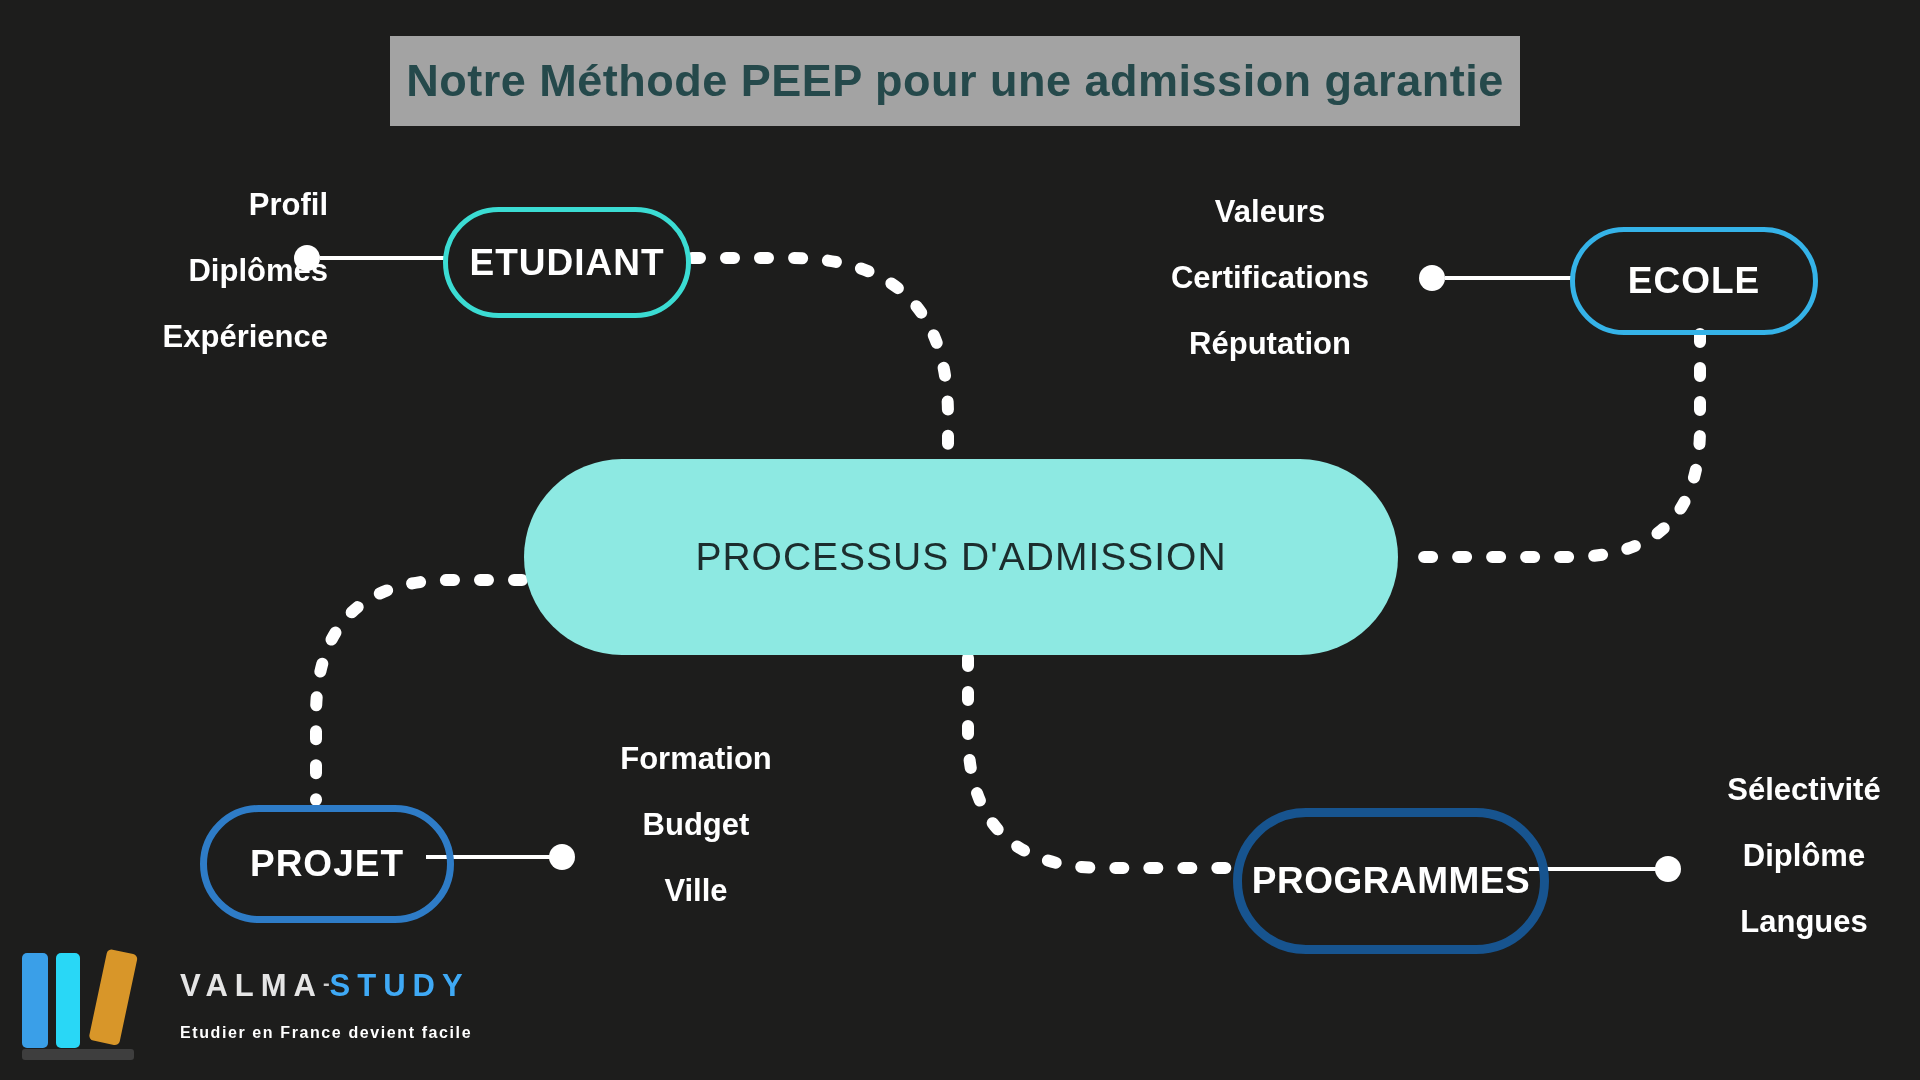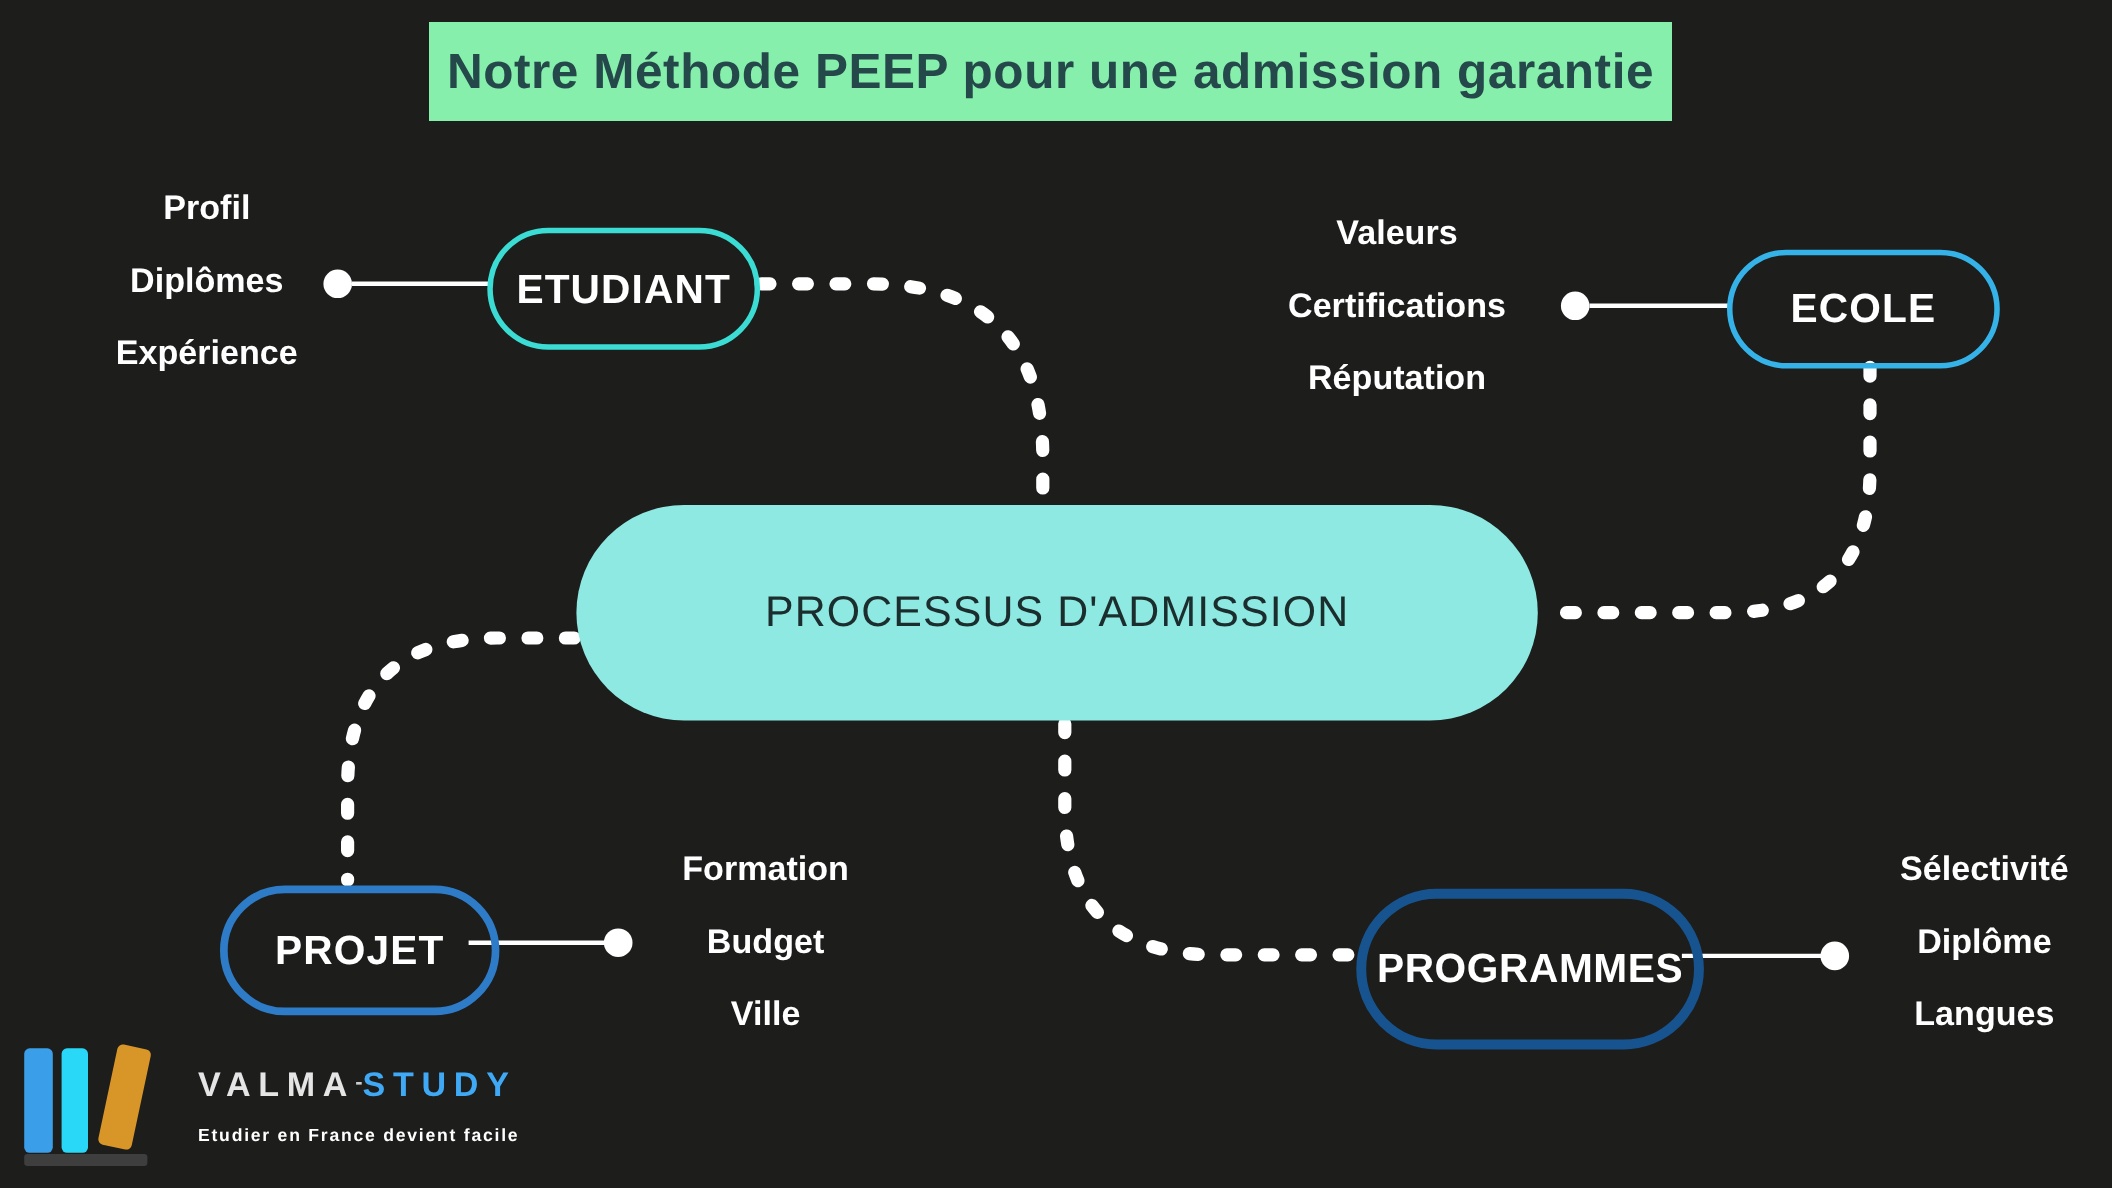--- a/index.html
+++ b/index.html
@@ -3,22 +3,22 @@
 <meta charset="utf-8">
 <style>
   html,body{margin:0;padding:0;background:#101010;}
   .canvas{
     position:relative;width:1920px;height:1080px;background:#1d1d1c;
     overflow:hidden;font-family:"Liberation Sans",sans-serif;
   }
   .layer{position:absolute;left:0;top:0;width:1920px;height:1080px;}
 
   .title-banner{
-    position:absolute;left:390px;top:20px;width:1130px;height:90px;
-    background:#86efac;display:flex;align-items:center;justify-content:center;
+    position:absolute;left:390px;top:36px;width:1130px;height:90px;
+    background:#a3a3a3;display:flex;align-items:center;justify-content:center;
   }
   .title-banner span{
     color:#25494b;font-size:45px;font-weight:bold;letter-spacing:.5px;white-space:nowrap;
   }
 
   .pill{
     position:absolute;display:flex;align-items:center;justify-content:center;
     border-radius:999px;color:#ffffff;font-weight:bold;white-space:nowrap;
   }
   .pill-etudiant{left:443px;top:207px;width:238px;height:101px;border:5px solid #3bdcd3;font-size:37px;letter-spacing:1px;}
@@ -32,23 +32,23 @@
     display:flex;flex-direction:column;align-items:center;justify-content:center;gap:0;
   }
   .center-line1{color:#1c2d2d;font-size:39px;font-weight:400;letter-spacing:1px;white-space:pre;}
   .center-line2{color:#152525;font-size:39px;font-weight:bold;white-space:pre;}
 
   .label-col{
     position:absolute;display:flex;flex-direction:column;
     color:#ffffff;font-weight:bold;font-size:31px;text-align:center;
   }
   .label-col .row{height:66px;line-height:66px;white-space:nowrap;}
-  .col-etudiant{left:48px;top:156px;width:280px;}
+  .col-etudiant{left:48px;top:172px;width:280px;text-align:right;}
   .col-ecole{left:1120px;top:179px;width:300px;}
-  .col-projet{left:546px;top:757px;width:300px;justify-content:flex-end;}
+  .col-projet{left:546px;top:726px;width:300px;justify-content:flex-end;}
   .col-programmes{left:1674px;top:757px;width:260px;}
 
   
   .book{position:absolute;border-radius:5px;}
   .book1{left:22px;top:953px;width:26px;height:95px;background:#3a9fe8;}
   .book2{left:56px;top:953px;width:24px;height:95px;background:#29d7f6;}
   .book3{left:90px;top:950px;width:31px;height:93px;background:#d89629;transform:rotate(12deg);transform-origin:50% 90%;}
   .shelf{position:absolute;left:22px;top:1049px;width:112px;height:11px;background:#3e3e3e;border-radius:3px;}
   .brand{position:absolute;left:180px;top:968px;font-weight:bold;font-size:31px;letter-spacing:7px;white-space:nowrap;}
   .brand .p1{color:#e5e5e5;}

